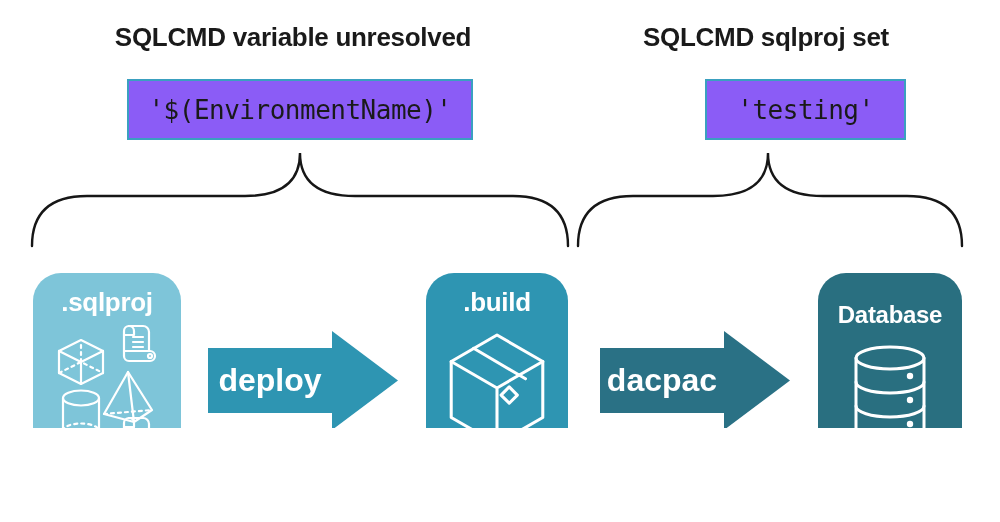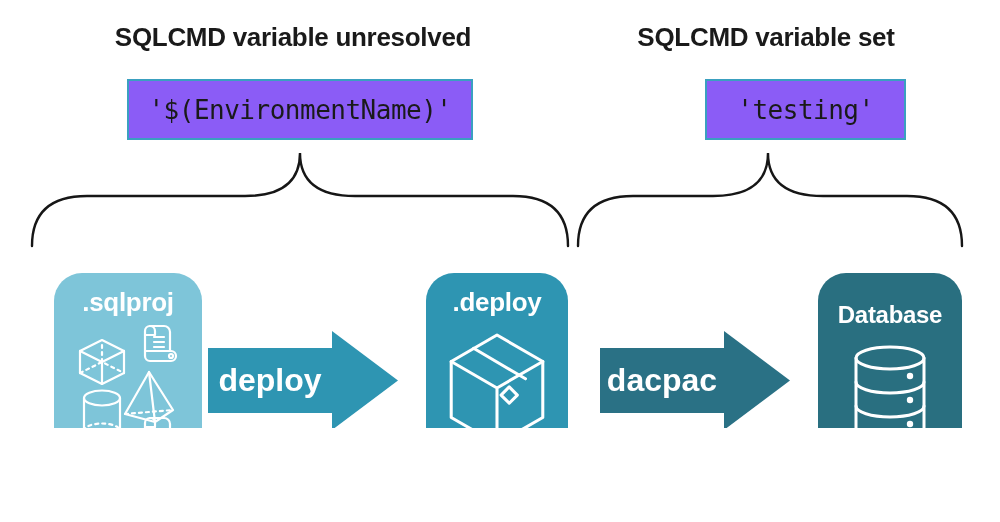--- a/index.html
+++ b/index.html
@@ -42,21 +42,21 @@
     stroke: var(--brace-stroke, #161616);
     stroke-width: 2.4;
     stroke-linecap: round;
   }
   .card {
     position: absolute;
     border-radius: 28px;
     color: #ffffff;
     text-align: center;
   }
-  .card-sqlproj  { background: var(--sqlproj-card, #7ec5d9); margin-left: 21px; }
+  .card-sqlproj  { background: var(--sqlproj-card, #7ec5d9); }
   .card-dacpac   { background: var(--dacpac-card, #2e95b2); }
   .card-database { background: var(--database-card, #296f80); }
   .card .label {
     font-weight: 700;
     font-size: 26px;
     margin-top: 14px;
     letter-spacing: -0.3px;
   }
   .card-database .label { font-size: 24px; margin-top: 28px; }
   .card svg.icon { display: block; margin: 6px auto 0 auto; }
@@ -87,21 +87,21 @@
     font-weight: 700;
     font-size: 32px;
   }
 </style>
 </head>
 <body>
 
 <div class="canvas">
 
   <div class="heading" style="left:108px; top:22px; width:370px;">SQLCMD variable unresolved</div>
-  <div class="heading" style="left:581px; top:22px; width:370px;">SQLCMD variable set</div>
+  <div class="heading" style="left:581px; top:22px; width:370px;">SQLCMD sqlproj set</div>
 
   <div class="codebox" style="left:127px; top:79px; width:346px; height:61px;">
     <span class="code">'$(EnvironmentName)'</span>
   </div>
   <div class="codebox" style="left:705px; top:79px; width:201px; height:61px;">
     <span class="code">'testing'</span>
   </div>
 
   <svg class="braces" width="1000" height="522" viewBox="0 0 1000 522">
     <path class="brace" d="M32 246 Q32 196 87 196 H245 Q300 196 300 153 Q300 196 355 196 H513 Q568 196 568 246"></path>
@@ -152,21 +152,21 @@
   </div>
 
   <div class="arrow arrow-build" style="left:208px; top:331px; width:190px; height:99px;">
     <svg width="190" height="99" viewBox="0 0 190 99" preserveAspectRatio="none">
       <polygon points="0,17 124,17 124,0 190,49.5 124,99 124,82 0,82"></polygon>
     </svg>
     <div class="arrow-label">deploy</div>
   </div>
 
   <div class="card card-dacpac" style="left:426px; top:273px; width:142px; height:217px;">
-    <div class="label">.deploy</div>
+    <div class="label">.build</div>
     <svg class="icon" width="102" height="117" viewBox="0 0 100 115">
       <g class="outline w3">
         <path d="M50 3 95 29v55L50 110 5 84V29z"></path>
         <path d="M5 29l45 26 45-26M50 55v55"></path>
         <path d="M27 16l51 30"></path>
         <path d="M62 54l8 8-8 8-8-8z"></path>
       </g>
     </svg>
   </div>
 

